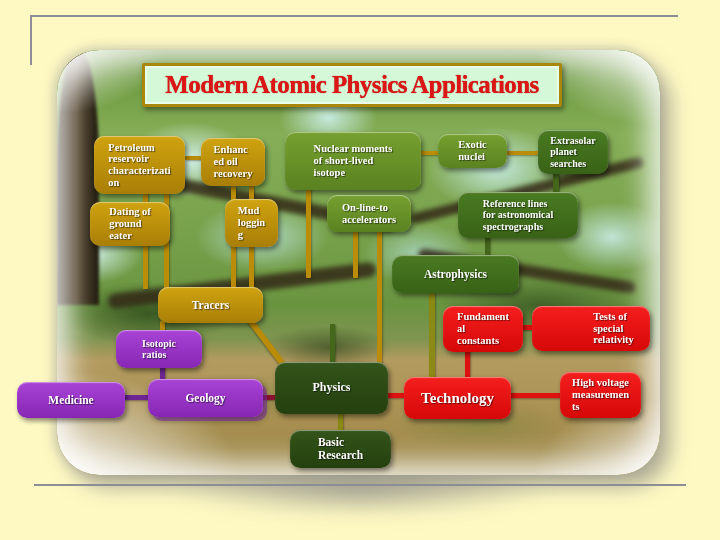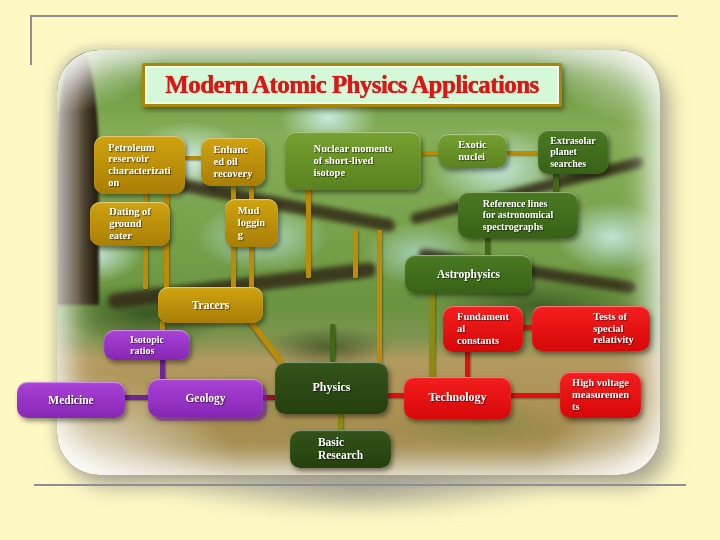--- a/index.html
+++ b/index.html
@@ -86,31 +86,31 @@
   
   #n-petroleum{left:94px;top:136px;width:91px;height:58px;}
   #n-enhanced{left:201px;top:138px;width:64px;height:48px;}
   #n-moments{left:285px;top:132px;width:136px;height:58px;}
   #n-exotic{left:438px;top:134px;width:69px;height:34px;}
   #n-extrasolar{left:538px;top:130px;width:70px;height:44px;font-size:10px;}
   #n-dating{left:90px;top:202px;width:80px;height:44px;}
   #n-mud{left:225px;top:199px;width:53px;height:48px;}
   #n-online{left:327px;top:195px;width:84px;height:37px;}
   #n-reference{left:458px;top:192px;width:120px;height:46px;font-size:10px;}
-  #n-astro{left:392px;top:255px;width:127px;height:38px;font-size:11.5px;margin-left:13px;}
+  #n-astro{left:392px;top:255px;width:127px;height:38px;font-size:11.5px;}
   #n-tracers{left:158px;top:287px;width:105px;height:36px;font-size:11.5px;}
   #n-nucphys{left:292px;top:276px;width:80px;height:50px;font-size:11.5px;}
   #n-fund{left:443px;top:306px;width:80px;height:46px;}
   #n-tests{left:532px;top:306px;width:73px;height:45px;padding-left:45px;}
-  #n-isotopic{left:104px;top:330px;width:86px;height:30px;font-size:10px;}
+  #n-isotopic{left:116px;top:330px;width:86px;height:38px;font-size:10px;}
   #n-medicine{left:17px;top:382px;width:108px;height:36px;font-size:11.5px;}
   #n-geology{left:148px;top:379px;width:115px;height:38px;font-size:11.5px;
              box-shadow:4px 4px 0 rgba(120,40,160,.55),2px 3px 6px rgba(0,0,0,.45),inset 0 1px 1px rgba(255,255,255,.45);}
   #n-physics{left:275px;top:362px;width:113px;height:52px;font-size:12px;}
-  #n-tech{left:404px;top:377px;width:107px;height:42px;font-size:12px;}
+  #n-tech{left:404px;top:377px;width:107px;height:42px;font-size:15px;}
   #n-hv{left:560px;top:372px;width:81px;height:46px;}
   #n-basic{left:290px;top:430px;width:101px;height:38px;font-size:11.5px;}
 
   
   #c1{left:185px;top:156px;width:16px;height:4px;}
   #c2{left:164px;top:192px;width:5px;height:97px;}
   #c3{left:143px;top:192px;width:5px;height:97px;}
   #c4{left:231px;top:186px;width:5px;height:103px;}
   #c5{left:249px;top:186px;width:5px;height:103px;}
   #c6{left:252px;top:318px;width:56px;height:6px;transform:rotate(53deg);transform-origin:0 0;}
@@ -193,20 +193,22 @@
 nuclei</div>
   <div id="n-extrasolar" class="node c-dgreen">Extrasolar
 planet
 searches</div>
   <div id="n-dating" class="node c-gold">Dating of
 ground
 eater</div>
   <div id="n-mud" class="node c-gold">Mud
 loggin
 g</div>
+  <div id="n-online" class="node c-green">On-line-to
+accelerators</div>
   <div id="n-reference" class="node c-dgreen">Reference lines
 for astronomical
 spectrographs</div>
   <div id="n-astro" class="node c-dgreen">Astrophysics</div>
   <div id="n-tracers" class="node c-gold">Tracers</div>
   <div id="n-fund" class="node c-red">Fundament
 al
 constants</div>
   <div id="n-tests" class="node c-red">Tests of
 special

